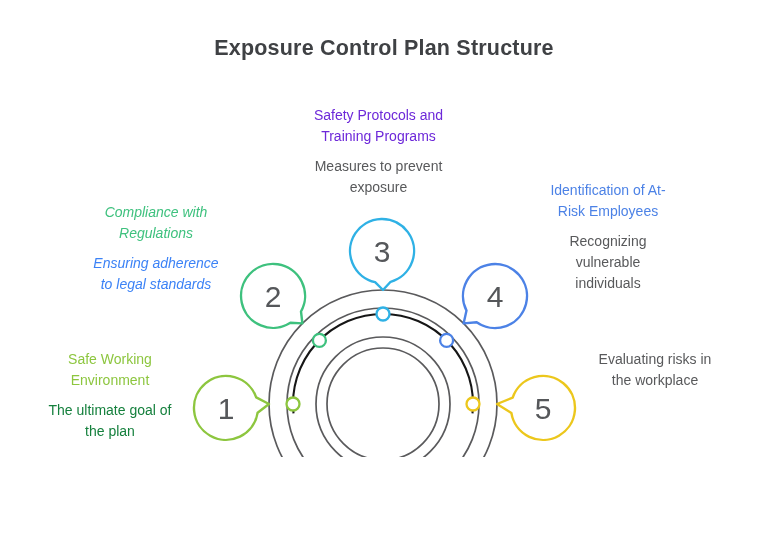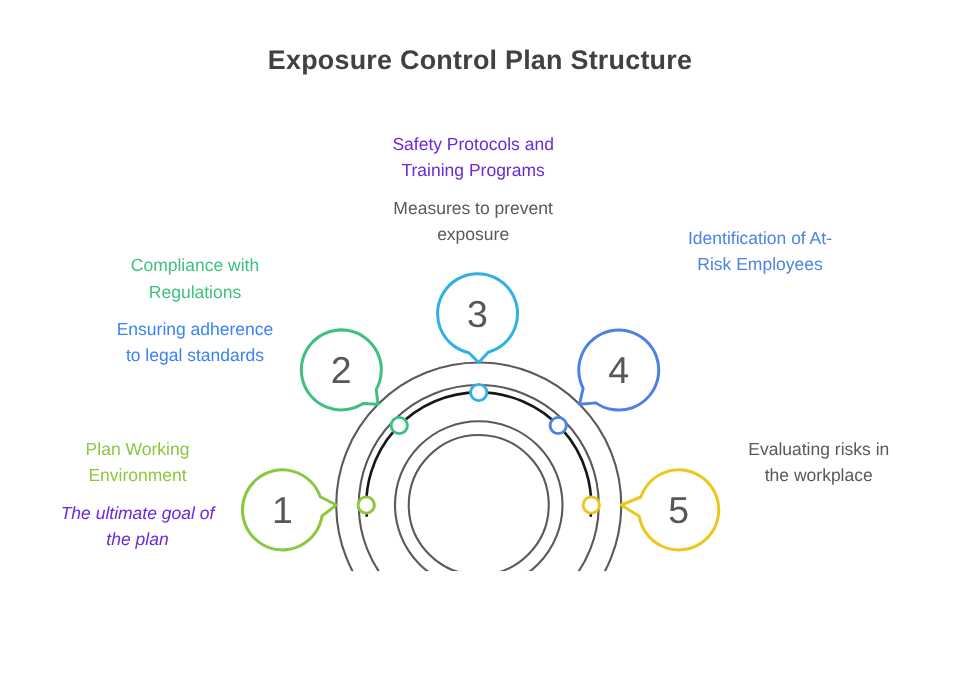--- a/index.html
+++ b/index.html
@@ -9,21 +9,21 @@
     border-radius:23px;
   }
   .title{
     position:absolute;left:0;top:36px;width:768px;text-align:center;
     font-size:21.5px;font-weight:bold;letter-spacing:.2px;
   }
   .label-block{position:absolute;text-align:center;font-size:14px;line-height:21px;}
   .item-label{font-weight:400;margin:0 auto 9px auto;}
   .item-desc{margin:0 auto;}
   .block-top{left:291px;top:105px;width:175px;}
-  .block-left{left:76px;top:202px;width:160px;}
+  .block-left{left:76px;top:202px;width:160px;font-style:italic;}
   .block-left .item-desc{max-width:132px;}
   .block-right{left:528px;top:180px;width:160px;}
   .block-right .item-label{max-width:140px;}
   .block-right .item-desc{max-width:100px;}
   .block-bl{left:35px;top:349px;width:150px;}
   .block-bl .item-label{max-width:112px;}
   .block-bl .item-desc{max-width:145px;}
   .block-br{left:582px;top:349px;width:146px;}
   .block-br .item-desc{max-width:128px;}
   .diagram-svg{position:absolute;left:180px;top:205px;}
@@ -41,25 +41,26 @@
     <div class="item-desc" style="color: rgb(88, 89, 91);">Measures to prevent exposure</div>
   </div>
 
   <div class="label-block block-left">
     <div class="item-label" style="color: rgb(62, 193, 126);">Compliance with Regulations</div>
     <div class="item-desc" style="color: #3b82f6;">Ensuring adherence to legal standards</div>
   </div>
 
   <div class="label-block block-right">
     <div class="item-label" style="color: rgb(76, 130, 230);">Identification of At-Risk Employees</div>
+    <div class="item-desc" style="color: rgb(88, 89, 91);">Recognizing vulnerable individuals</div>
   </div>
 
   <div class="label-block block-bl">
-    <div class="item-label" style="color: rgb(141, 198, 63);">Plan Working Environment</div>
-    <div class="item-desc" style="color: #6d28d9; font-style: italic;">The ultimate goal of the plan</div>
+    <div class="item-label" style="color: rgb(141, 198, 63);">Safe Working Environment</div>
+    <div class="item-desc" style="color: #15803d;">The ultimate goal of the plan</div>
   </div>
 
   <div class="label-block block-br">
     <div class="item-desc" style="color: rgb(88, 89, 91);">Evaluating risks in the workplace</div>
   </div>
 
   <svg class="diagram-svg" width="420" height="340" viewBox="180 205 420 340">
 
     <g fill="none" stroke-width="1.7" stroke="#5a5a5c">
       <circle cx="383" cy="404" r="114"></circle>

